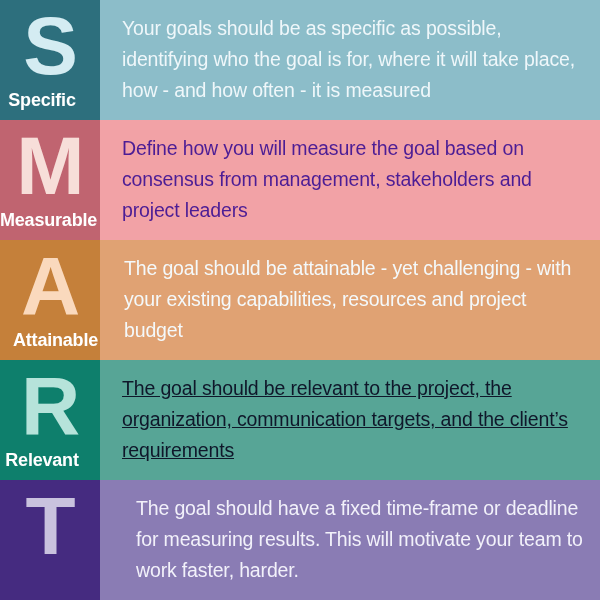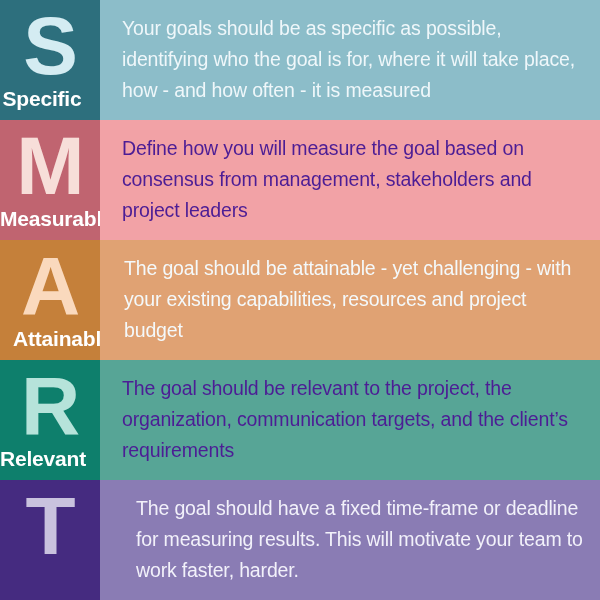--- a/index.html
+++ b/index.html
@@ -50,21 +50,21 @@
     letter-spacing: -1px;
     user-select: none;
   }
   .letter-word {
     position: absolute;
     left: 0;
     right: 16px;
     bottom: 9px;
     text-align: center;
     font-family: "Liberation Sans", sans-serif;
-    font-size: 21px;
+    font-size: 18px;
     font-weight: 700;
     color: #ffffff;
     letter-spacing: -0.2px;
     white-space: nowrap;
   }
   .desc-cell {
     flex: 1 1 auto;
     height: 148px;
     padding: 13px 14px 0 22px;
     box-sizing: border-box;
@@ -76,21 +76,21 @@
     line-height: 31px;
     font-weight: 400;
     color: #eef6f8;
     letter-spacing: -0.15px;
     margin: 0;
   }
   
   .row-s .desc-text { color: #eff7fa; }
   .row-m .desc-text { color: #4c1d95; }
   .row-a .desc-text { color: #f4f9fb; }
-  .row-r .desc-text { color: #4c1d95; }
+  .row-r .desc-text { color: #0f172a; text-decoration: underline; }
   .row-t .desc-text { color: #f2f1fa; }
 </style>
 </head>
 <body>
 
 <div id="smart-board">
 
   <div class="smart-row row-s">
     <div class="letter-cell" style="background: rgb(45, 111, 125);">
       <div class="big-letter" style="color: rgb(212, 236, 242);">S</div>

